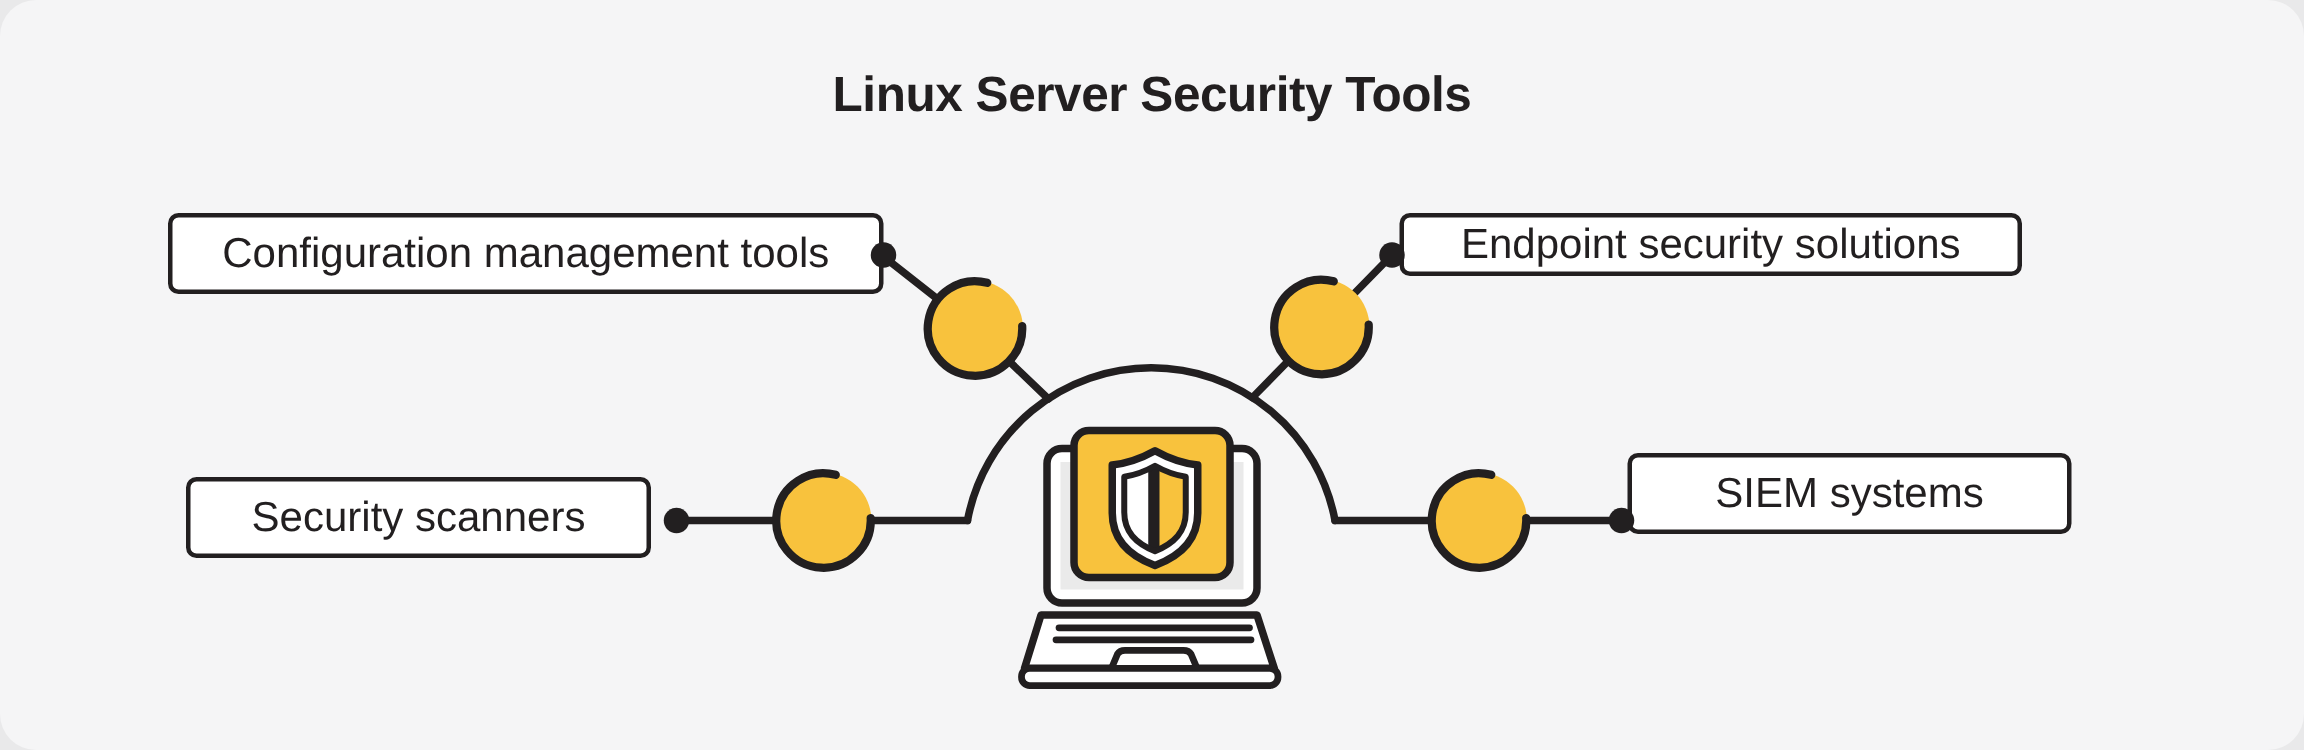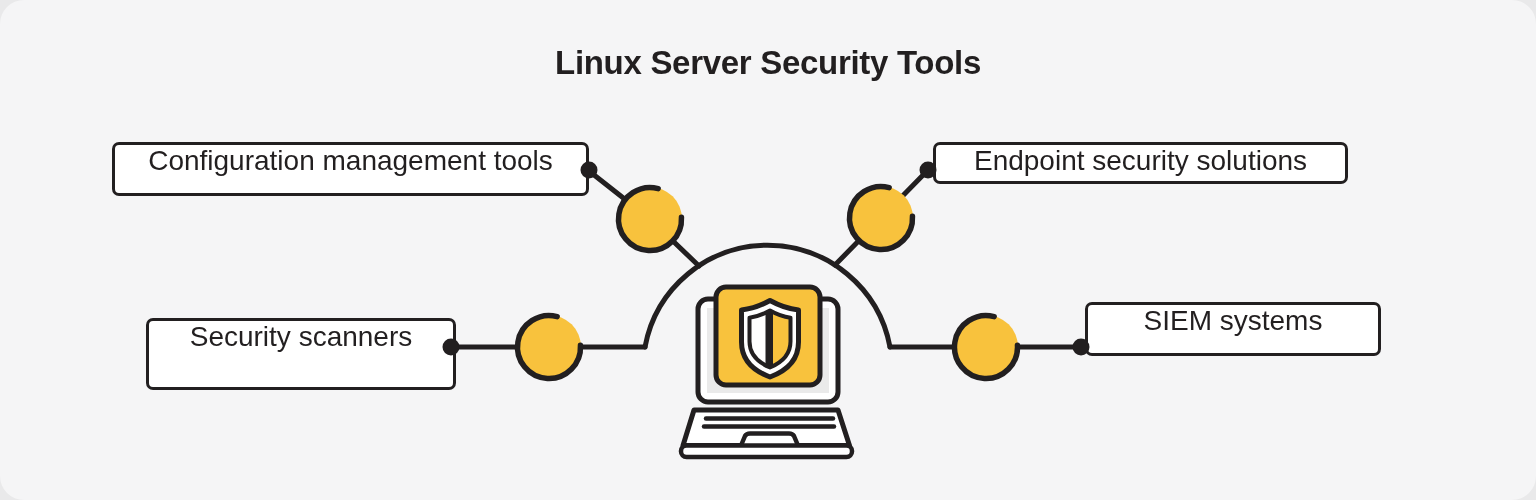--- a/index.html
+++ b/index.html
@@ -20,29 +20,29 @@
     letter-spacing:-0.3px;
     color:#221f20;
   }
   .node-box{
     position:absolute;
     box-sizing:border-box;
     background:#ffffff;
     border:3.5px solid #221f20;
     border-radius:7px;
     display:flex;
-    align-items:flex-start;
+    align-items:center;
     justify-content:center;
     font-size:28px;
     color:#221f20;
     white-space:nowrap;
   }
   .box-config  {left:112px;  top:142px; width:477px; height:54px;}
   .box-endpoint{left:933px;  top:142px; width:415px; height:42px;}
-  .box-scanners{left:146px;  top:318px; width:310px; height:72px;}
+  .box-scanners{left:124px;  top:318px; width:310px; height:54px;}
   .box-siem    {left:1085px; top:302px; width:296px; height:54px;}
   svg.overlay{
     position:absolute;
     left:0;top:0;
     width:1536px;height:500px;
     pointer-events:none;
   }
 </style>
 </head>
 <body>

